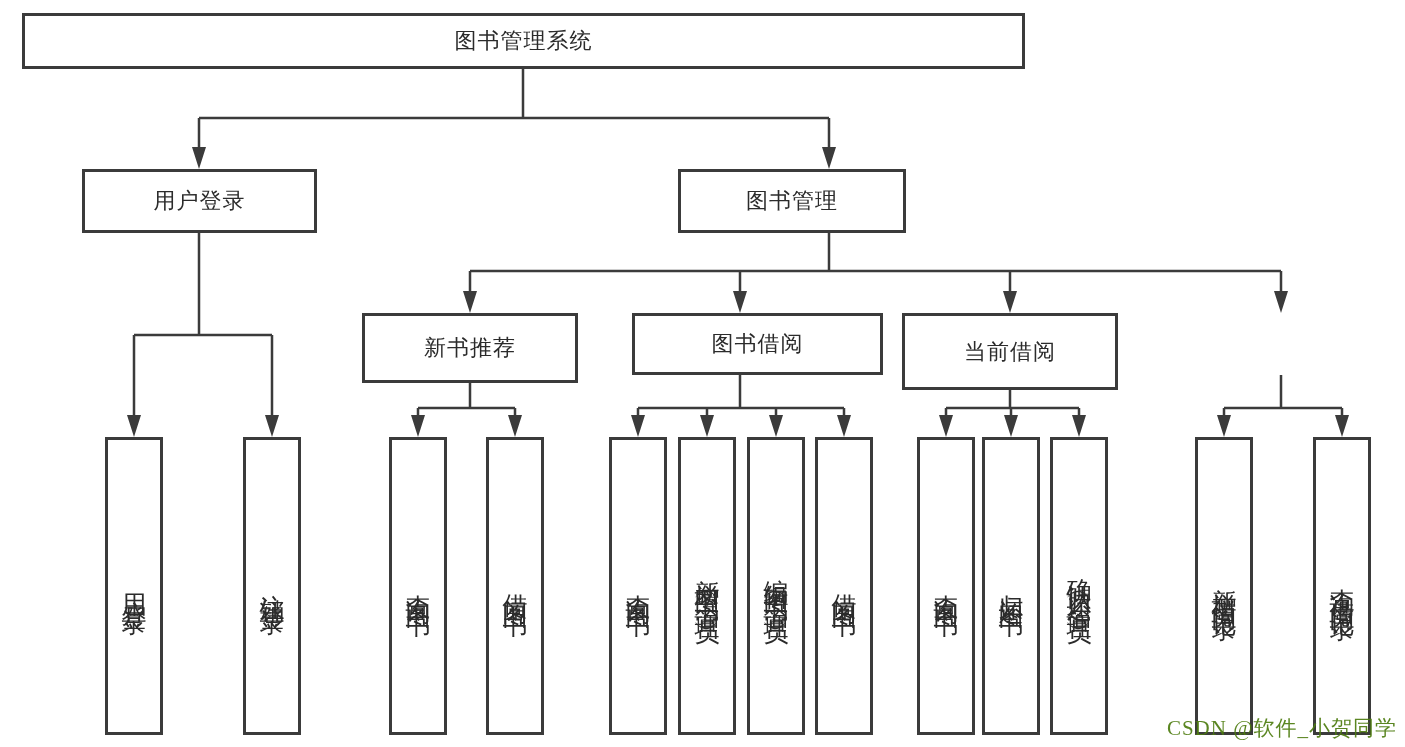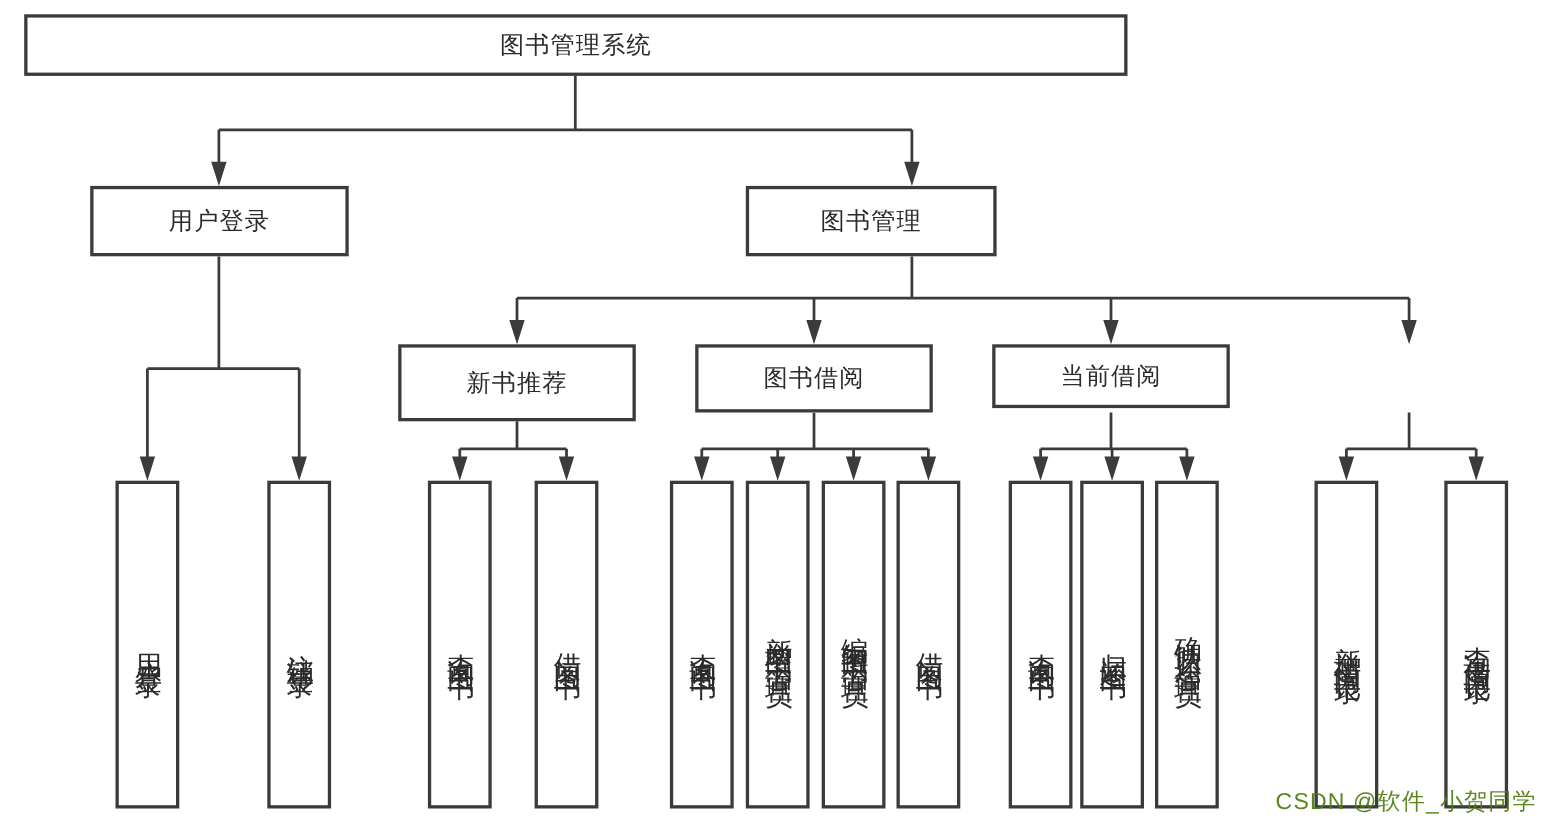--- a/index.html
+++ b/index.html
@@ -1,20 +1,20 @@
 <!DOCTYPE html>
 <html><head>
 <meta charset="utf-8">
 <style>
   html,body{margin:0;padding:0;background:#fff;}
   #canvas{
     position:relative;
     width:1405px;height:747px;
     background:#ffffff;
-    font-family:Liberation Sans, sans-serif;
+    font-family:Liberation Serif, serif;
     overflow:hidden;
   }
   #wires{position:absolute;left:0;top:0;z-index:0;}
   .node{
     position:absolute;
     box-sizing:border-box;
     background:#ffffff;
     border:3px solid #3b3b3b;
     display:flex;
     align-items:center;
@@ -80,24 +80,24 @@
   <div class="node h" style="left:82px;top:169px;width:235px;height:64px">
     <span>用户登录</span>
   </div>
   <div class="node h" style="left:678px;top:169px;width:228px;height:64px">
     <span>图书管理</span>
   </div>
 
   <div class="node h" style="left:362px;top:313px;width:216px;height:70px">
     <span>新书推荐</span>
   </div>
-  <div class="node h" style="left:632px;top:313px;width:216px;height:62px">
+  <div class="node h" style="left:632px;top:313px;width:251px;height:62px">
     <span>图书借阅</span>
   </div>
-  <div class="node h" style="left:902px;top:313px;width:216px;height:58px">
+  <div class="node h" style="left:902px;top:313px;width:216px;height:77px">
     <span>当前借阅</span>
   </div>
 
   <div class="node v" style="left:105px;top:437px;width:58px;height:298px">
     <span>用户登录</span>
   </div>
   <div class="node v" style="left:243px;top:437px;width:58px;height:298px">
     <span>注销登录</span>
   </div>
 

